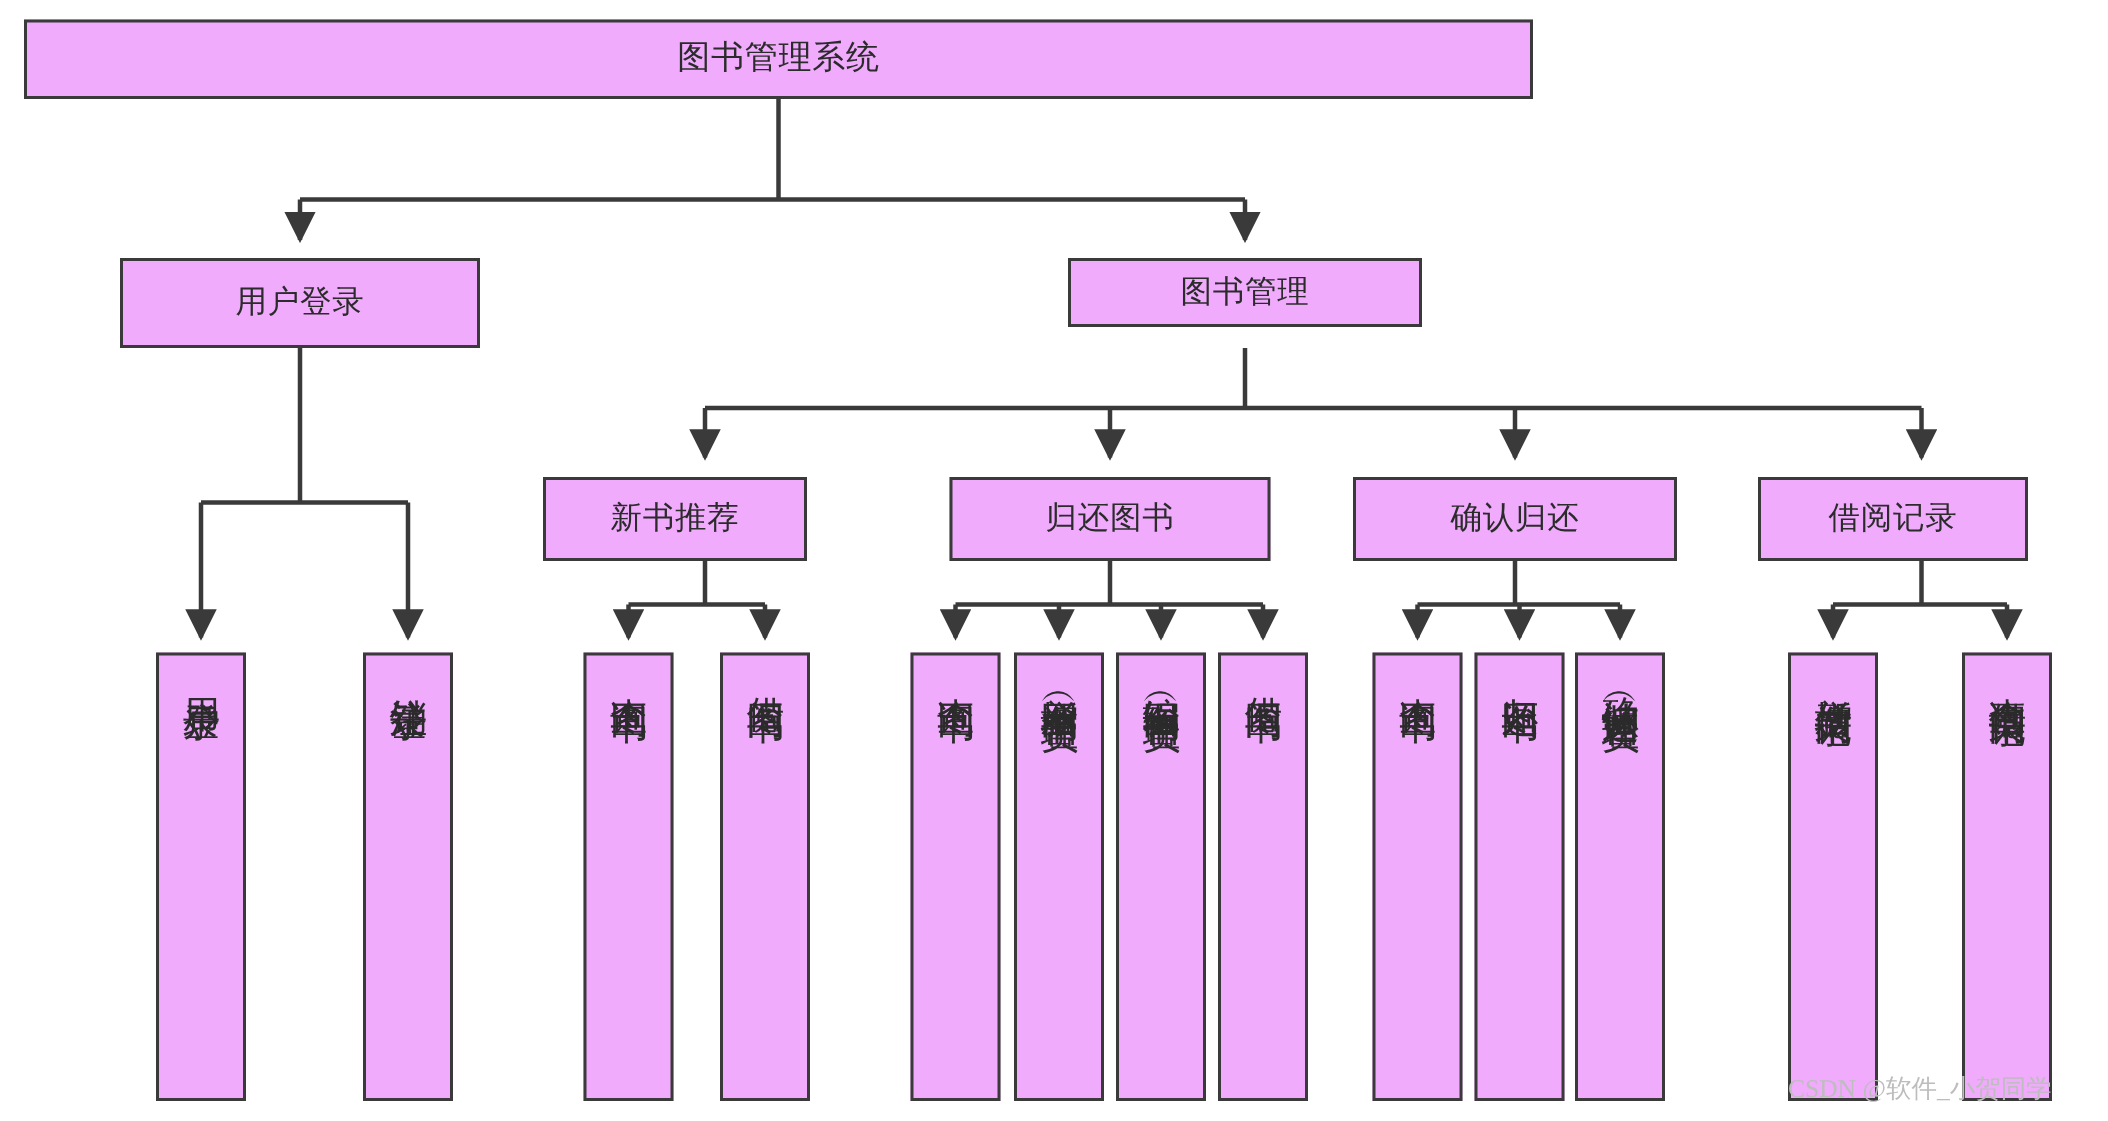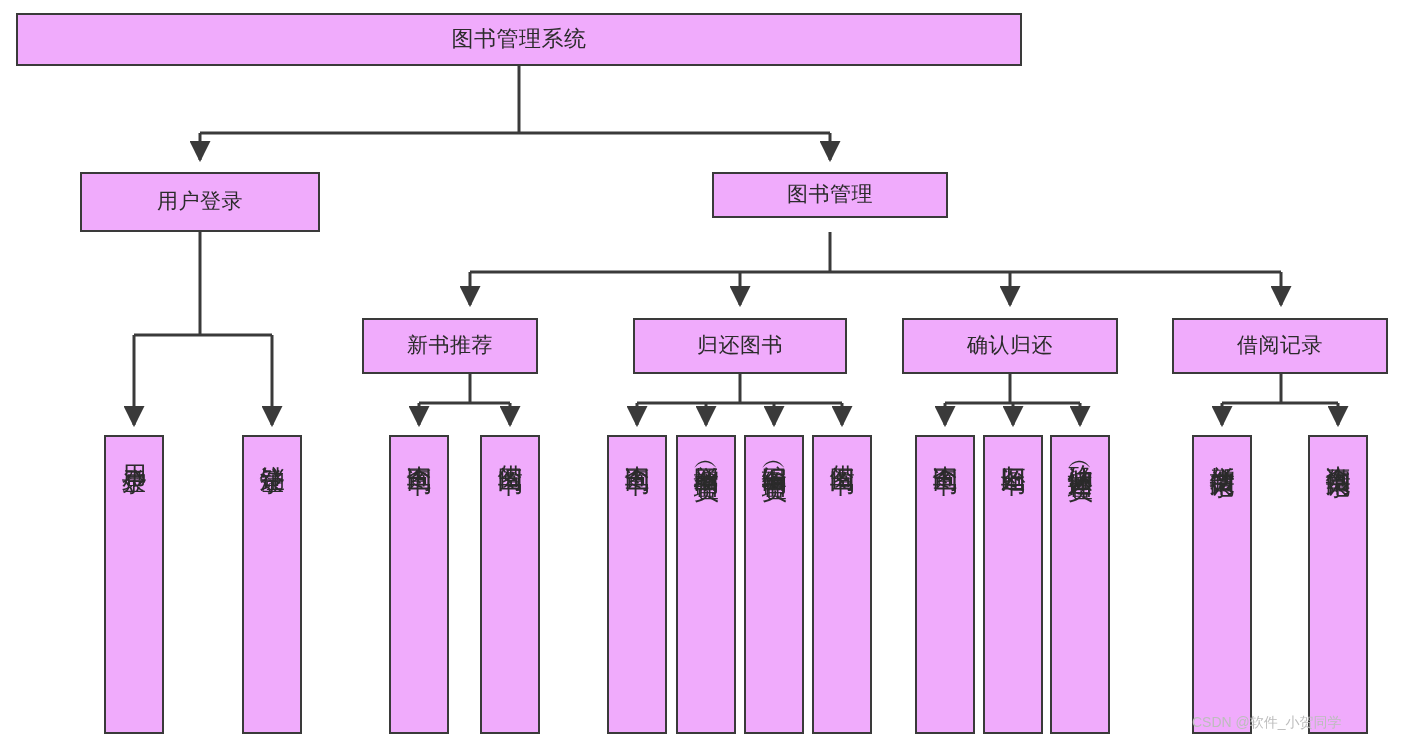--- a/index.html
+++ b/index.html
@@ -59,25 +59,25 @@
     text-orientation: upright;
     font-size: 25px;
     line-height: 1.02;
     letter-spacing: 2px;
     max-height: 282px;
   }
   .watermark {
     position: absolute;
     left: 1192px;
     top: 714px;
-    font-size: 14px;
+    font-size: 17px;
     color: #bdbdbd;
     white-space: nowrap;
     z-index: 3;
-    font-family: Liberation Sans, sans-serif;
+    font-family: Liberation Serif, serif;
   }
 </style>
 </head>
 <body>
 
 <div id="canvas">
 
   <svg id="connectors" viewBox="0 0 1405 747" xmlns="http://www.w3.org/2000/svg">
     <defs>
       <marker id="arrow" viewBox="0 0 10 10" refX="9" refY="5" markerWidth="7" markerHeight="7" orient="auto-start-reverse">
@@ -145,21 +145,21 @@
   </div>
 
   <div class="node h-node" style="left:633px; top:318px; width:214px; height:56px;">
     <span class="node-label">归还图书</span>
   </div>
 
   <div class="node h-node" style="left:902px; top:318px; width:216px; height:56px;">
     <span class="node-label">确认归还</span>
   </div>
 
-  <div class="node h-node" style="left:1172px; top:318px; width:216px; height:56px;">
+  <div class="node h-node" style="left:1172px; top:318px; width:180px; height:56px;">
     <span class="node-label">借阅记录</span>
   </div>
 
   <div class="node v-node" style="left:104px; top:435px; width:60px; height:299px;">
     <span class="node-label">用户登录</span>
   </div>
 
   <div class="node v-node" style="left:242px; top:435px; width:60px; height:299px;">
     <span class="node-label">注销登录</span>
   </div>

